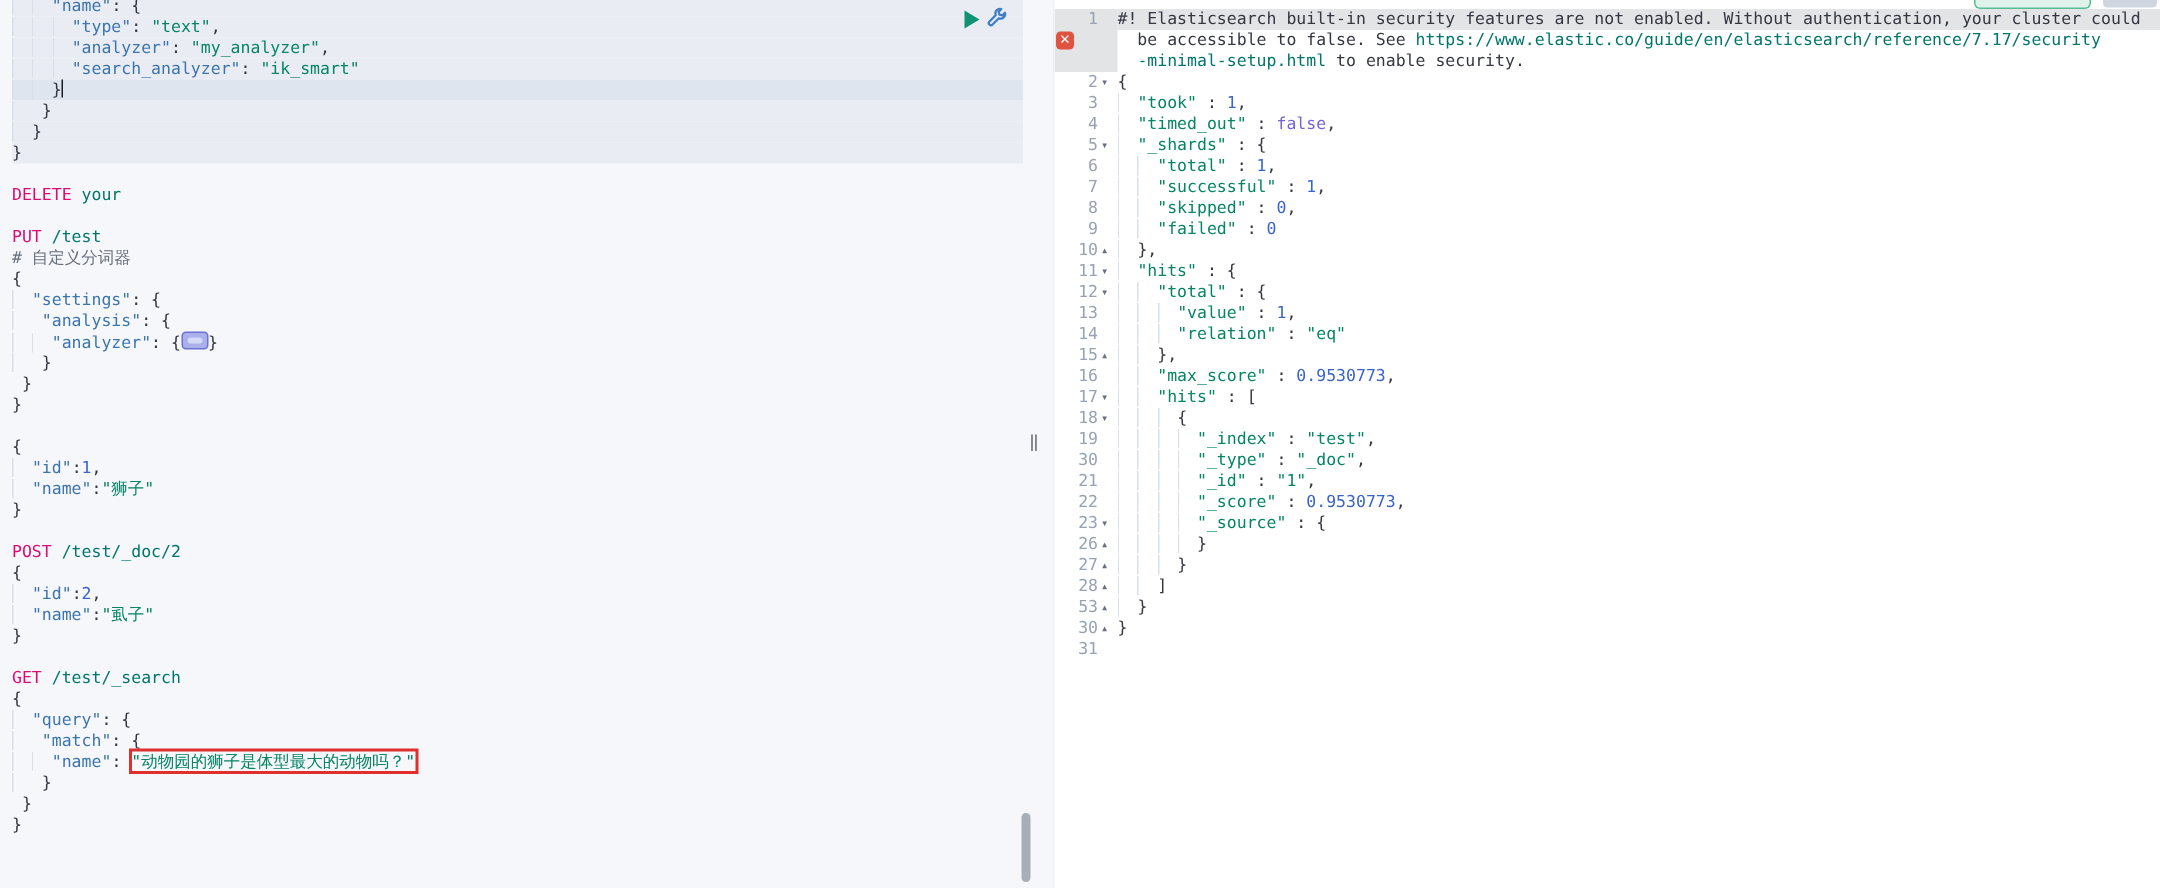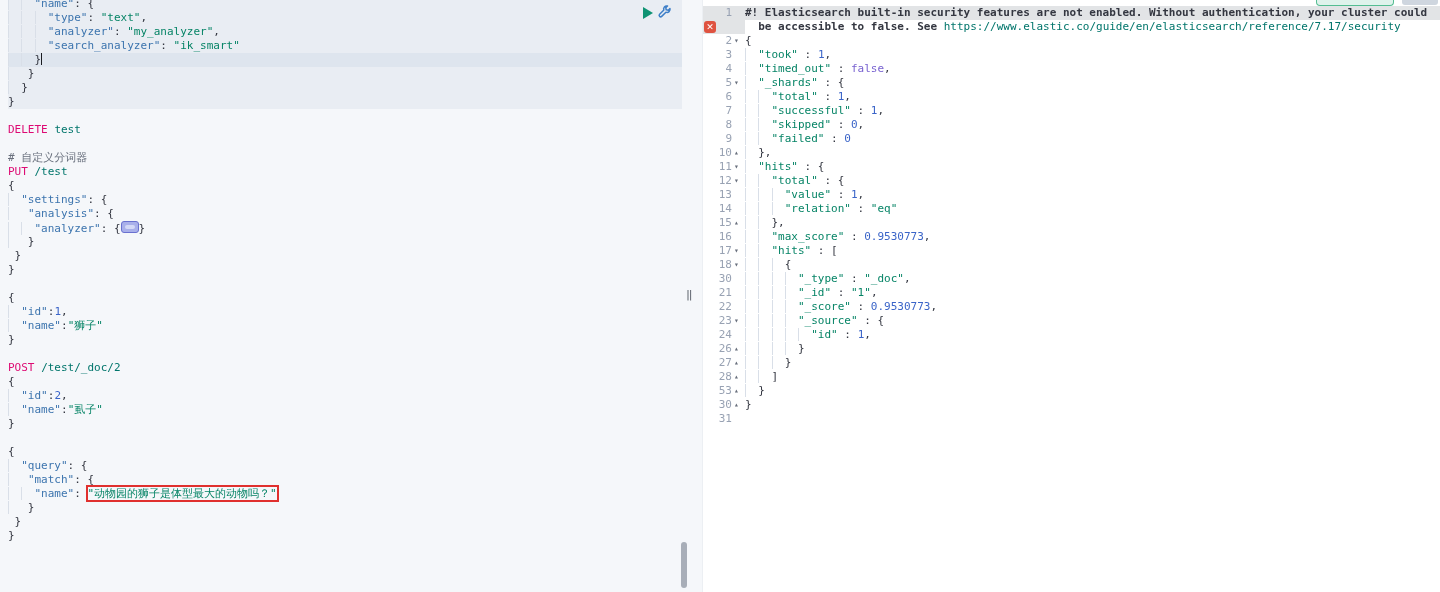--- a/index.html
+++ b/index.html
@@ -40,21 +40,21 @@
   
   .m{color:var(--method,#dd0a73);}
   .u{color:var(--url,#00756b);}
   .k{color:var(--key,#3c74ae);}
   .s{color:var(--string,#068466);}
   .ts{color:var(--string,#068466);}
   .n{color:var(--number,#3a64c8);}
   .b{color:var(--boolean,#7862d0);text-align:right;}
   .cm{color:var(--comment,#69707d);}
   .p{color:var(--text,#343741);}
-  .w{color:var(--text,#343741);font-weight:bold;}
+  .w{color:var(--text,#343741);}
 
   .ind{box-shadow:inset 1px 0 0 #d9dfe8;}
 
   .redbox{
     outline:2px solid var(--annotation_box,#e0302e);
     outline-offset:0px;
   }
   .cur{
     display:inline-block;width:1px;height:12px;vertical-align:-2px;
     background:#1a1c21;
@@ -113,43 +113,44 @@
     <div class="code-left" id="left-code">
         <div class="row bgb"><span class="ind">  </span><span class="ind">  </span><span class="k">"name"</span><span class="p">: {</span></div>
         <div class="row bgb"><span class="ind">  </span><span class="ind">  </span><span class="ind">  </span><span class="k">"type"</span><span class="p">: </span><span class="s">"text"</span><span class="p">,</span></div>
         <div class="row bgb"><span class="ind">  </span><span class="ind">  </span><span class="ind">  </span><span class="k">"analyzer"</span><span class="p">: </span><span class="s">"my_analyzer"</span><span class="p">,</span></div>
         <div class="row bgb"><span class="ind">  </span><span class="ind">  </span><span class="ind">  </span><span class="k">"search_analyzer"</span><span class="p">: </span><span class="s">"ik_smart"</span></div>
         <div class="row bga"><span class="ind">  </span><span class="ind">  </span><span class="p">}</span><span class="cur"></span></div>
         <div class="row bgb"><span class="ind">  </span><span class="p"> }</span></div>
         <div class="row bgb"><span class="ind">  </span><span class="p">}</span></div>
         <div class="row bgb"><span class="p">}</span></div>
         <div class="row"></div>
-        <div class="row"><span class="m">DELETE</span><span class="p"> </span><span class="u">test</span></div>
-        <div class="row"></div>
+        <div class="row"><span class="m">DELETE</span><span class="p"> </span><span class="u">your</span></div>
+        <div class="row"></div>
+        <div class="row"><span class="m">PUT</span><span class="p"> </span><span class="u">/test</span></div>
         <div class="row"><span class="cm"># 自定义分词器</span></div>
-        <div class="row"><span class="m">PUT</span><span class="p"> </span><span class="u">/test</span></div>
         <div class="row"><span class="p">{</span></div>
         <div class="row"><span class="ind">  </span><span class="k">"settings"</span><span class="p">: {</span></div>
         <div class="row"><span class="ind">  </span><span class="p"> </span><span class="k">"analysis"</span><span class="p">: {</span></div>
         <div class="row"><span class="ind">  </span><span class="ind">  </span><span class="k">"analyzer"</span><span class="p">: {</span><span class="pill"></span><span class="p">}</span></div>
         <div class="row"><span class="ind">  </span><span class="p"> }</span></div>
         <div class="row"><span class="p"> }</span></div>
         <div class="row"><span class="p">}</span></div>
         <div class="row"></div>
         <div class="row"><span class="p">{</span></div>
         <div class="row"><span class="ind">  </span><span class="k">"id"</span><span class="p">:</span><span class="n">1</span><span class="p">,</span></div>
         <div class="row"><span class="ind">  </span><span class="k">"name"</span><span class="p">:</span><span class="s">"狮子"</span></div>
         <div class="row"><span class="p">}</span></div>
         <div class="row"></div>
         <div class="row"><span class="m">POST</span><span class="p"> </span><span class="u">/test/_doc/2</span></div>
         <div class="row"><span class="p">{</span></div>
         <div class="row"><span class="ind">  </span><span class="k">"id"</span><span class="p">:</span><span class="n">2</span><span class="p">,</span></div>
         <div class="row"><span class="ind">  </span><span class="k">"name"</span><span class="p">:</span><span class="s">"虱子"</span></div>
         <div class="row"><span class="p">}</span></div>
         <div class="row"></div>
+        <div class="row"><span class="m">GET</span><span class="p"> </span><span class="u">/test/_search</span></div>
         <div class="row"><span class="p">{</span></div>
         <div class="row"><span class="ind">  </span><span class="k">"query"</span><span class="p">: {</span></div>
         <div class="row"><span class="ind">  </span><span class="p"> </span><span class="k">"match"</span><span class="p">: {</span></div>
         <div class="row"><span class="ind">  </span><span class="ind">  </span><span class="k">"name"</span><span class="p">: </span><span class="redbox"><span class="s">"动物园的狮子是体型最大的动物吗？"</span></span></div>
         <div class="row"><span class="ind">  </span><span class="p"> }</span></div>
         <div class="row"><span class="p"> }</span></div>
         <div class="row"><span class="p">}</span></div>
       </div>
   </div>
 
@@ -172,20 +173,27 @@
         </div>
         <div class="r-row">
           <div class="gut gray">
             <div class="err-ico">✕</div>
             <span class="num"></span>
             <span class="arr"></span>
           </div>
           <div class="codec"><span class="w">  be accessible to false. See </span><span class="u">https://www.elastic.co/guide/en/elasticsearch/reference/7.17/security</span></div>
         </div>
         <div class="r-row">
+          <div class="gut gray">
+            <span class="num"></span>
+            <span class="arr"></span>
+          </div>
+          <div class="codec"><span class="w">  </span><span class="u">-minimal-setup.html</span><span class="w"> to enable security.</span></div>
+        </div>
+        <div class="r-row">
           <div class="gut">
             <span class="num">2</span>
             <span class="arr">▾</span>
           </div>
           <div class="codec"><span class="p">{</span></div>
         </div>
         <div class="r-row">
           <div class="gut">
             <span class="num">3</span>
             <span class="arr"></span>
@@ -292,20 +300,27 @@
         </div>
         <div class="r-row">
           <div class="gut">
             <span class="num">18</span>
             <span class="arr">▾</span>
           </div>
           <div class="codec"><span class="ind">  </span><span class="ind">  </span><span class="ind">  </span><span class="p">{</span></div>
         </div>
         <div class="r-row">
           <div class="gut">
+            <span class="num">19</span>
+            <span class="arr"></span>
+          </div>
+          <div class="codec"><span class="ind">  </span><span class="ind">  </span><span class="ind">  </span><span class="ind">  </span><span class="ts">"_index"</span><span class="p"> : </span><span class="ts">"test"</span><span class="p">,</span></div>
+        </div>
+        <div class="r-row">
+          <div class="gut">
             <span class="num">30</span>
             <span class="arr"></span>
           </div>
           <div class="codec"><span class="ind">  </span><span class="ind">  </span><span class="ind">  </span><span class="ind">  </span><span class="ts">"_type"</span><span class="p"> : </span><span class="ts">"_doc"</span><span class="p">,</span></div>
         </div>
         <div class="r-row">
           <div class="gut">
             <span class="num">21</span>
             <span class="arr"></span>
           </div>
@@ -317,27 +332,20 @@
             <span class="arr"></span>
           </div>
           <div class="codec"><span class="ind">  </span><span class="ind">  </span><span class="ind">  </span><span class="ind">  </span><span class="ts">"_score"</span><span class="p"> : </span><span class="n">0.9530773</span><span class="p">,</span></div>
         </div>
         <div class="r-row">
           <div class="gut">
             <span class="num">23</span>
             <span class="arr">▾</span>
           </div>
           <div class="codec"><span class="ind">  </span><span class="ind">  </span><span class="ind">  </span><span class="ind">  </span><span class="ts">"_source"</span><span class="p"> : {</span></div>
-        </div>
-        <div class="r-row">
-          <div class="gut">
-            <span class="num">24</span>
-            <span class="arr"></span>
-          </div>
-          <div class="codec"><span class="ind">  </span><span class="ind">  </span><span class="ind">  </span><span class="ind">  </span><span class="ind">  </span><span class="ts">"id"</span><span class="p"> : </span><span class="n">1</span><span class="p">,</span></div>
         </div>
         <div class="r-row">
           <div class="gut">
             <span class="num">26</span>
             <span class="arr">▴</span>
           </div>
           <div class="codec"><span class="ind">  </span><span class="ind">  </span><span class="ind">  </span><span class="ind">  </span><span class="p">}</span></div>
         </div>
         <div class="r-row">
           <div class="gut">

